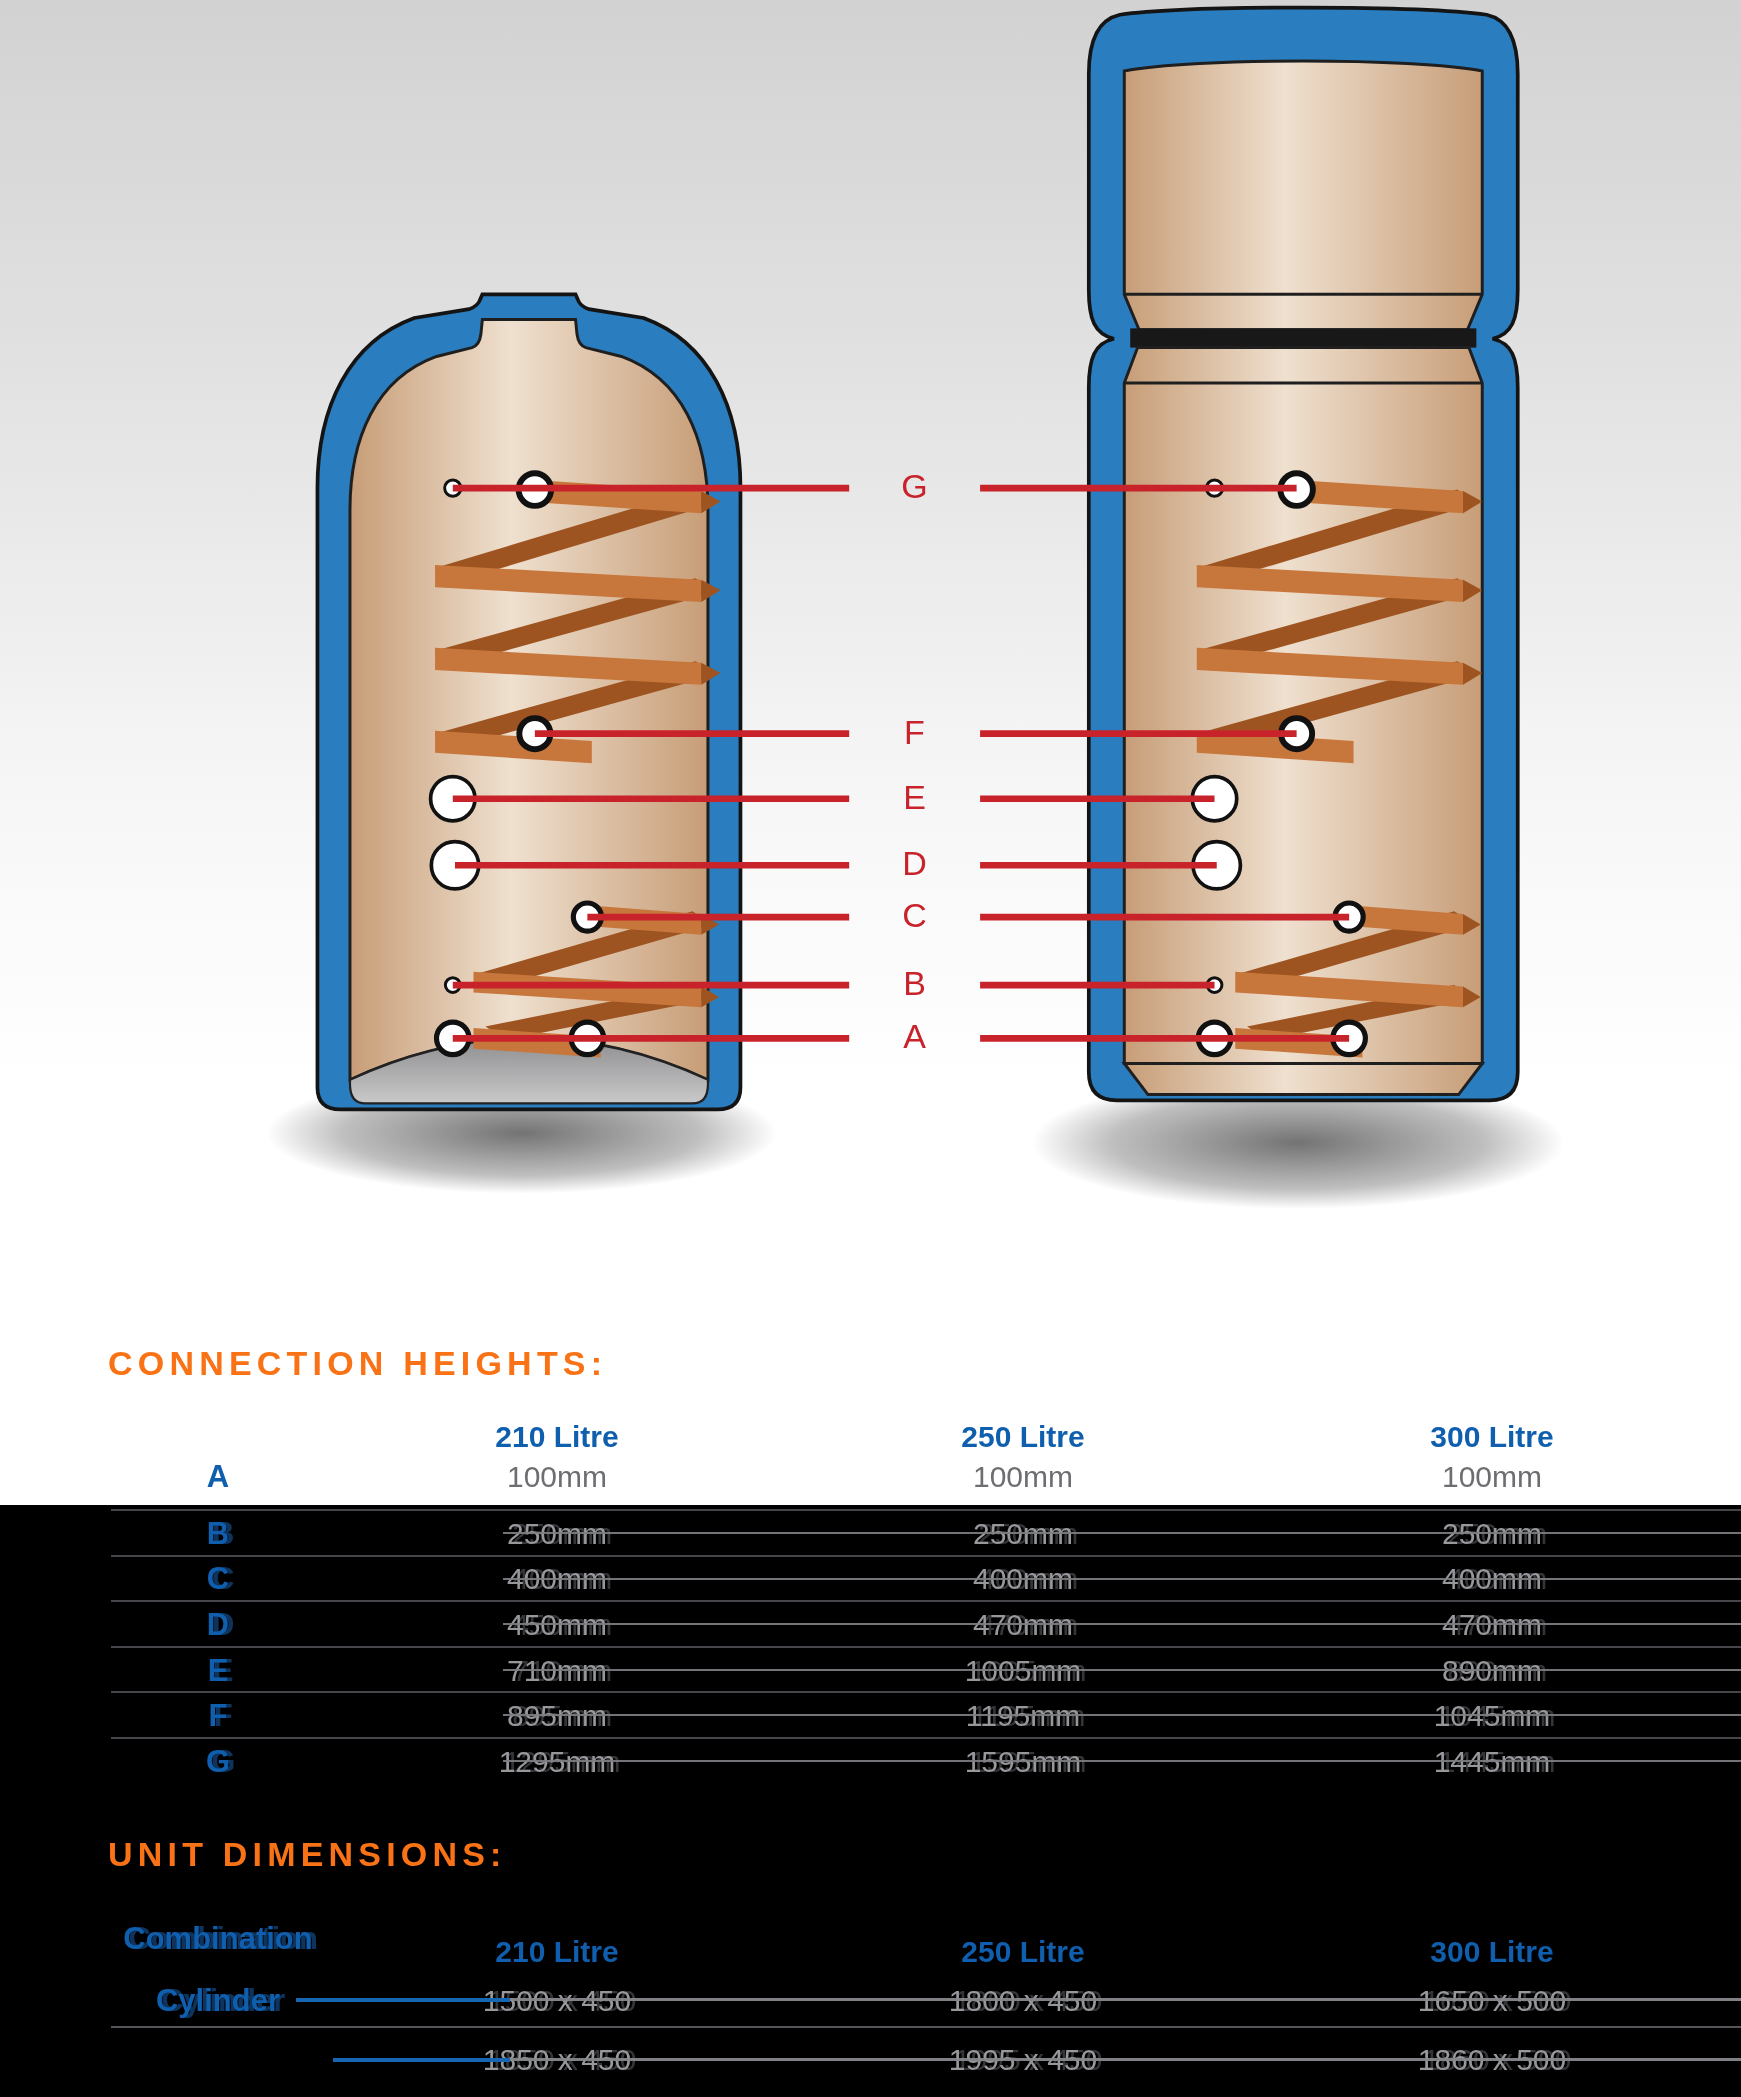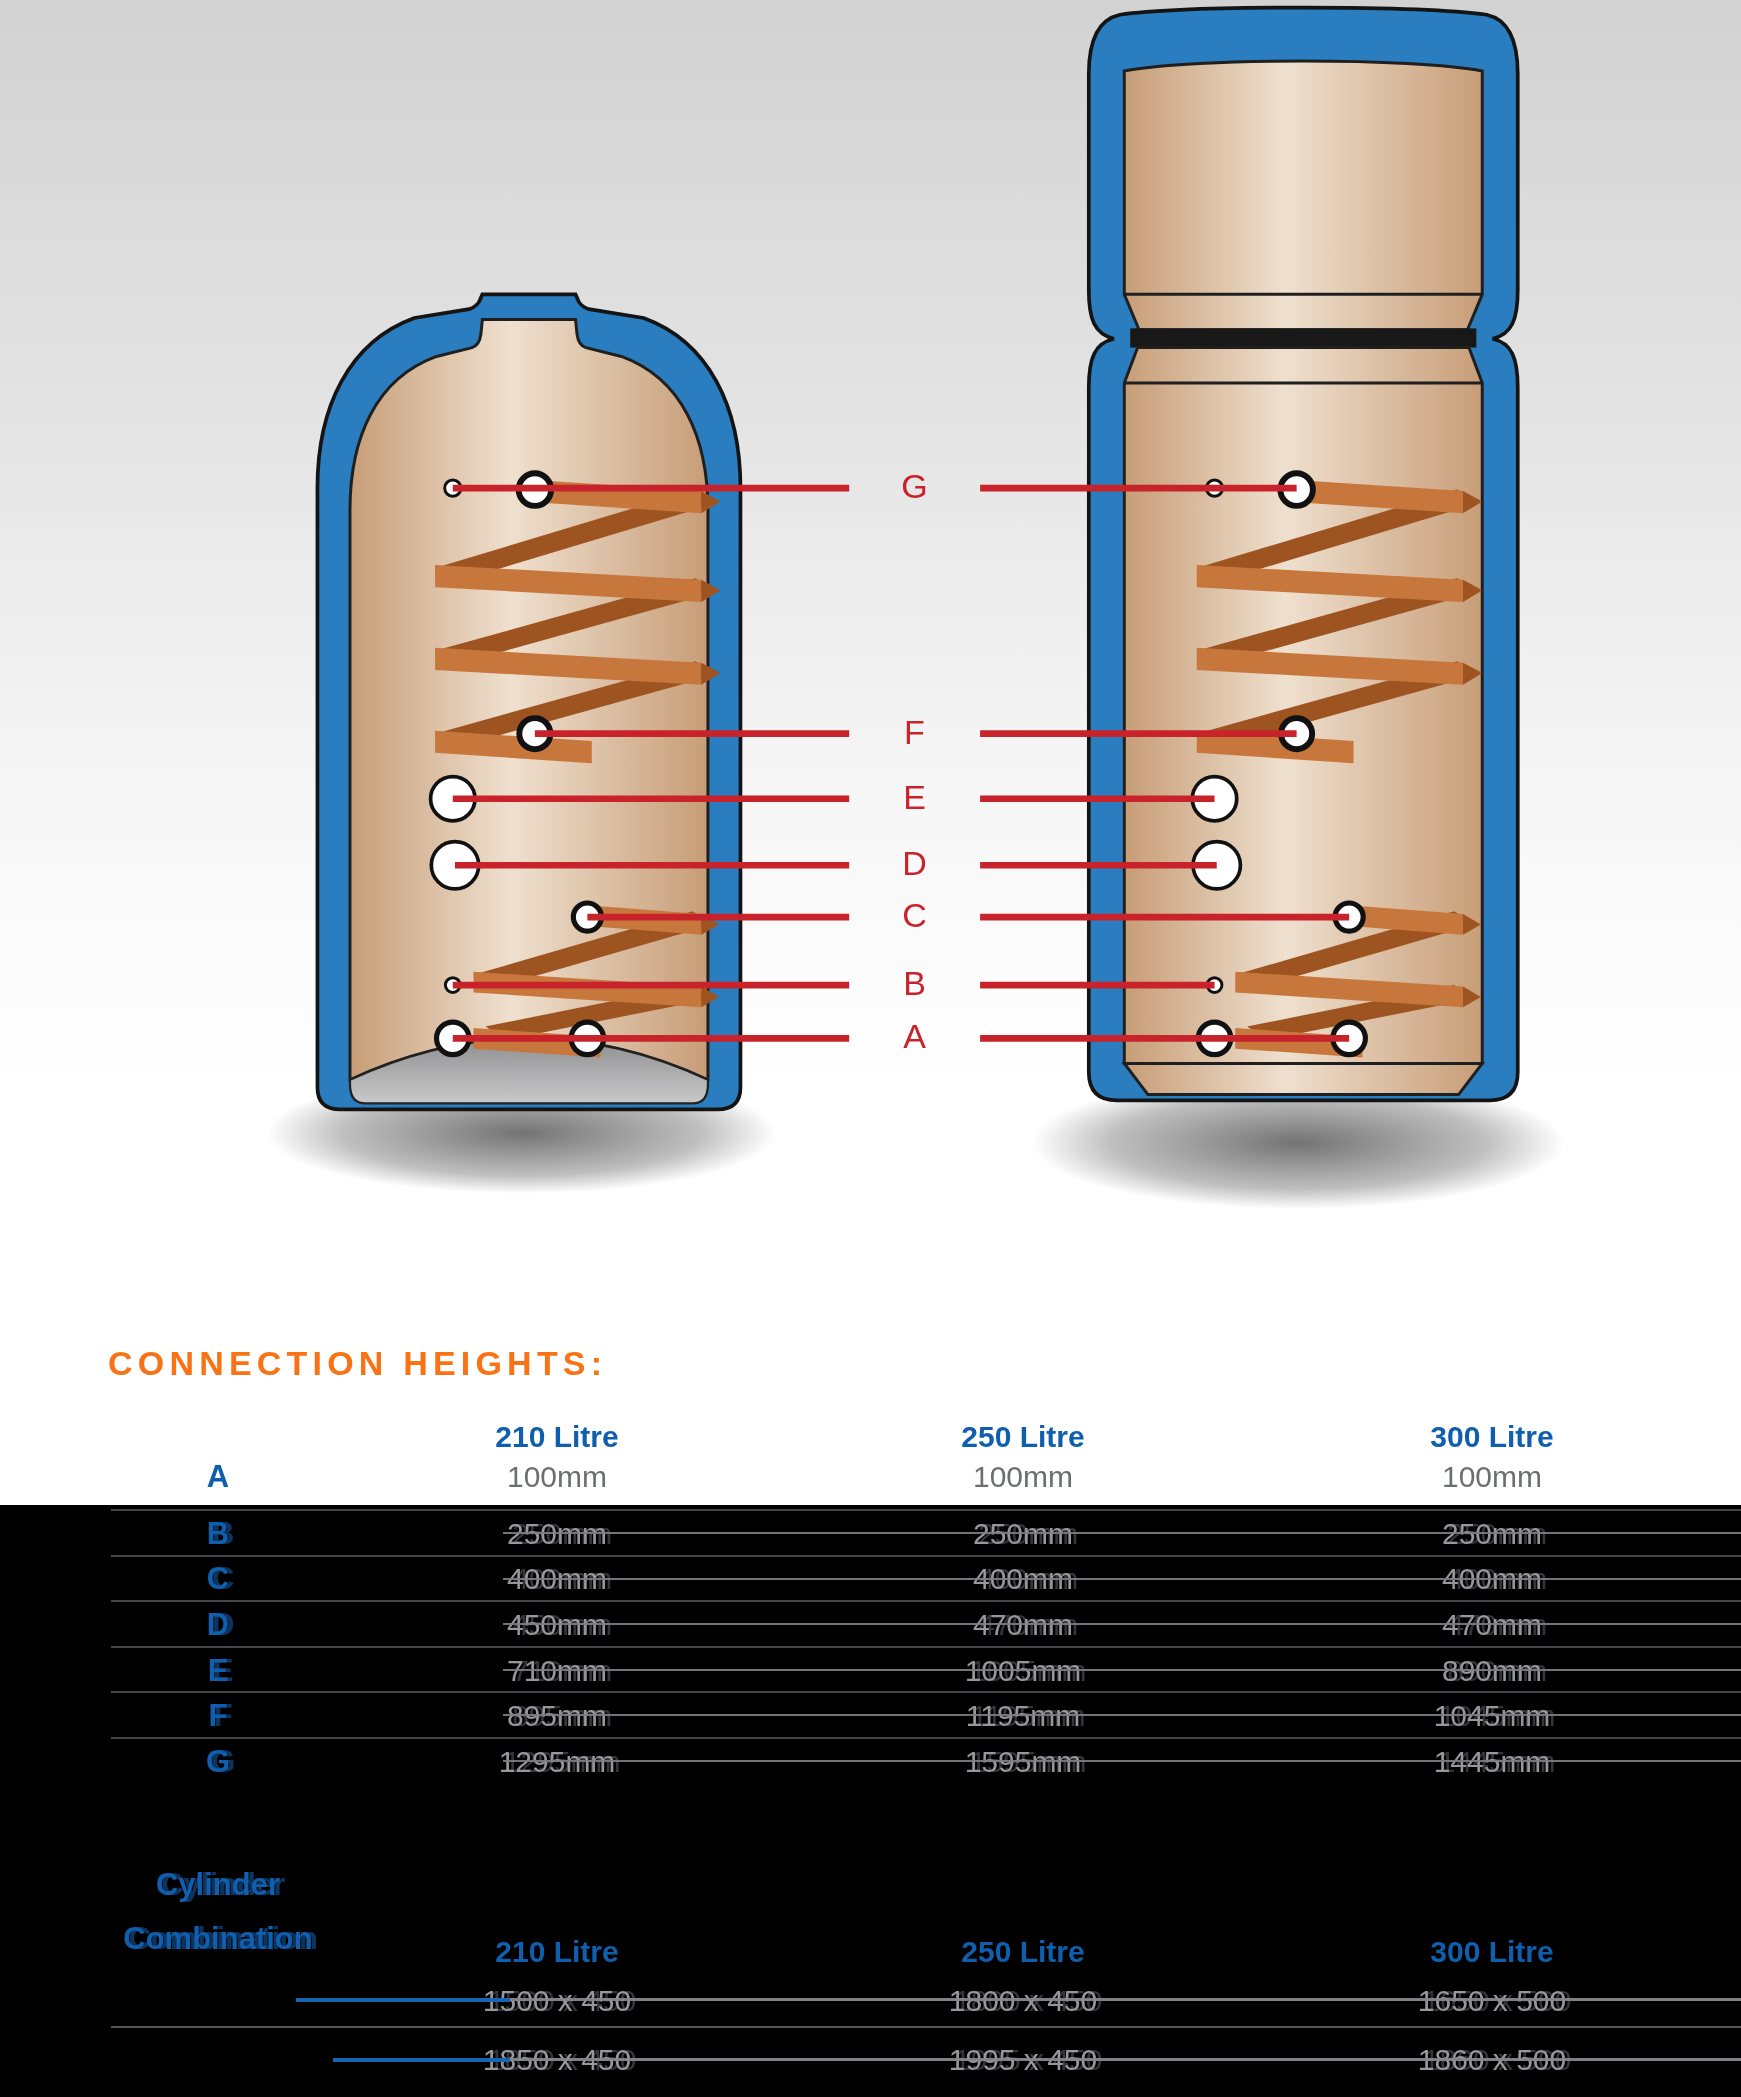--- a/index.html
+++ b/index.html
@@ -119,20 +119,21 @@
           <line x1="1325" y1="1404" x2="1824" y2="1404"></line>
       </g>
     </svg>
   </div>
 
   <div class="h1" style="left:108px;top:1345px;">CONNECTION HEIGHTS:</div>
   <div class="colh" style="left:424px;top:1420px;">210 Litre</div>
   <div class="colh" style="left:890px;top:1420px;">250 Litre</div>
   <div class="colh" style="left:1359px;top:1420px;">300 Litre</div>
 
+  <div class="h1" style="left:108px;top:1836px;">UNIT DIMENSIONS:</div>
   <div class="colh" style="left:424px;top:1935px;">210 Litre</div>
   <div class="colh" style="left:890px;top:1935px;">250 Litre</div>
   <div class="colh" style="left:1359px;top:1935px;">300 Litre</div>
 
   <div id="overlay">
       <div class="diag-lbl" style="left:874px;top:468px;">G</div>
       <div class="diag-lbl" style="left:874px;top:714px;">F</div>
       <div class="diag-lbl" style="left:874px;top:779px;">E</div>
       <div class="diag-lbl" style="left:874px;top:845px;">D</div>
       <div class="diag-lbl" style="left:874px;top:897px;">C</div>
@@ -172,21 +173,21 @@
       <div class="cell val-dark" style="left:424px;top:1699px;">895mm</div>
       <div class="cell val-dark" style="left:890px;top:1699px;">1195mm</div>
       <div class="cell val-dark" style="left:1359px;top:1699px;">1045mm</div>
       <div class="sep" style="top:1737px;"></div>
       <div class="strike" style="top:1760px;"></div>
       <div class="lbl lbl-dark" style="left:107px;top:1745px;">G</div>
       <div class="cell val-dark" style="left:424px;top:1745px;">1295mm</div>
       <div class="cell val-dark" style="left:890px;top:1745px;">1595mm</div>
       <div class="cell val-dark" style="left:1359px;top:1745px;">1445mm</div>
       <div class="sep udsep" style="top:2026px;"></div>
-      <div class="lbl lbl-dark" style="left:107px;top:1868px;text-align:center;">Cylinder</div>
+      <div class="lbl lbl-dark" style="left:107px;top:1984px;text-align:center;">Cylinder</div>
       <div class="blueline" style="left:296px;width:214px;top:1998px;"></div>
       <div class="grayline" style="top:1998px;"></div>
       <div class="cell val-dark" style="left:424px;top:1984px;">1500 x 450</div>
       <div class="cell val-dark" style="left:890px;top:1984px;">1800 x 450</div>
       <div class="cell val-dark" style="left:1359px;top:1984px;">1650 x 500</div>
       <div class="lbl lbl-dark" style="left:107px;top:1922px;">Combination</div>
       <div class="blueline" style="left:333px;width:177px;top:2058px;"></div>
       <div class="grayline" style="top:2058px;"></div>
       <div class="cell val-dark" style="left:424px;top:2043px;">1850 x 450</div>
       <div class="cell val-dark" style="left:890px;top:2043px;">1995 x 450</div>

